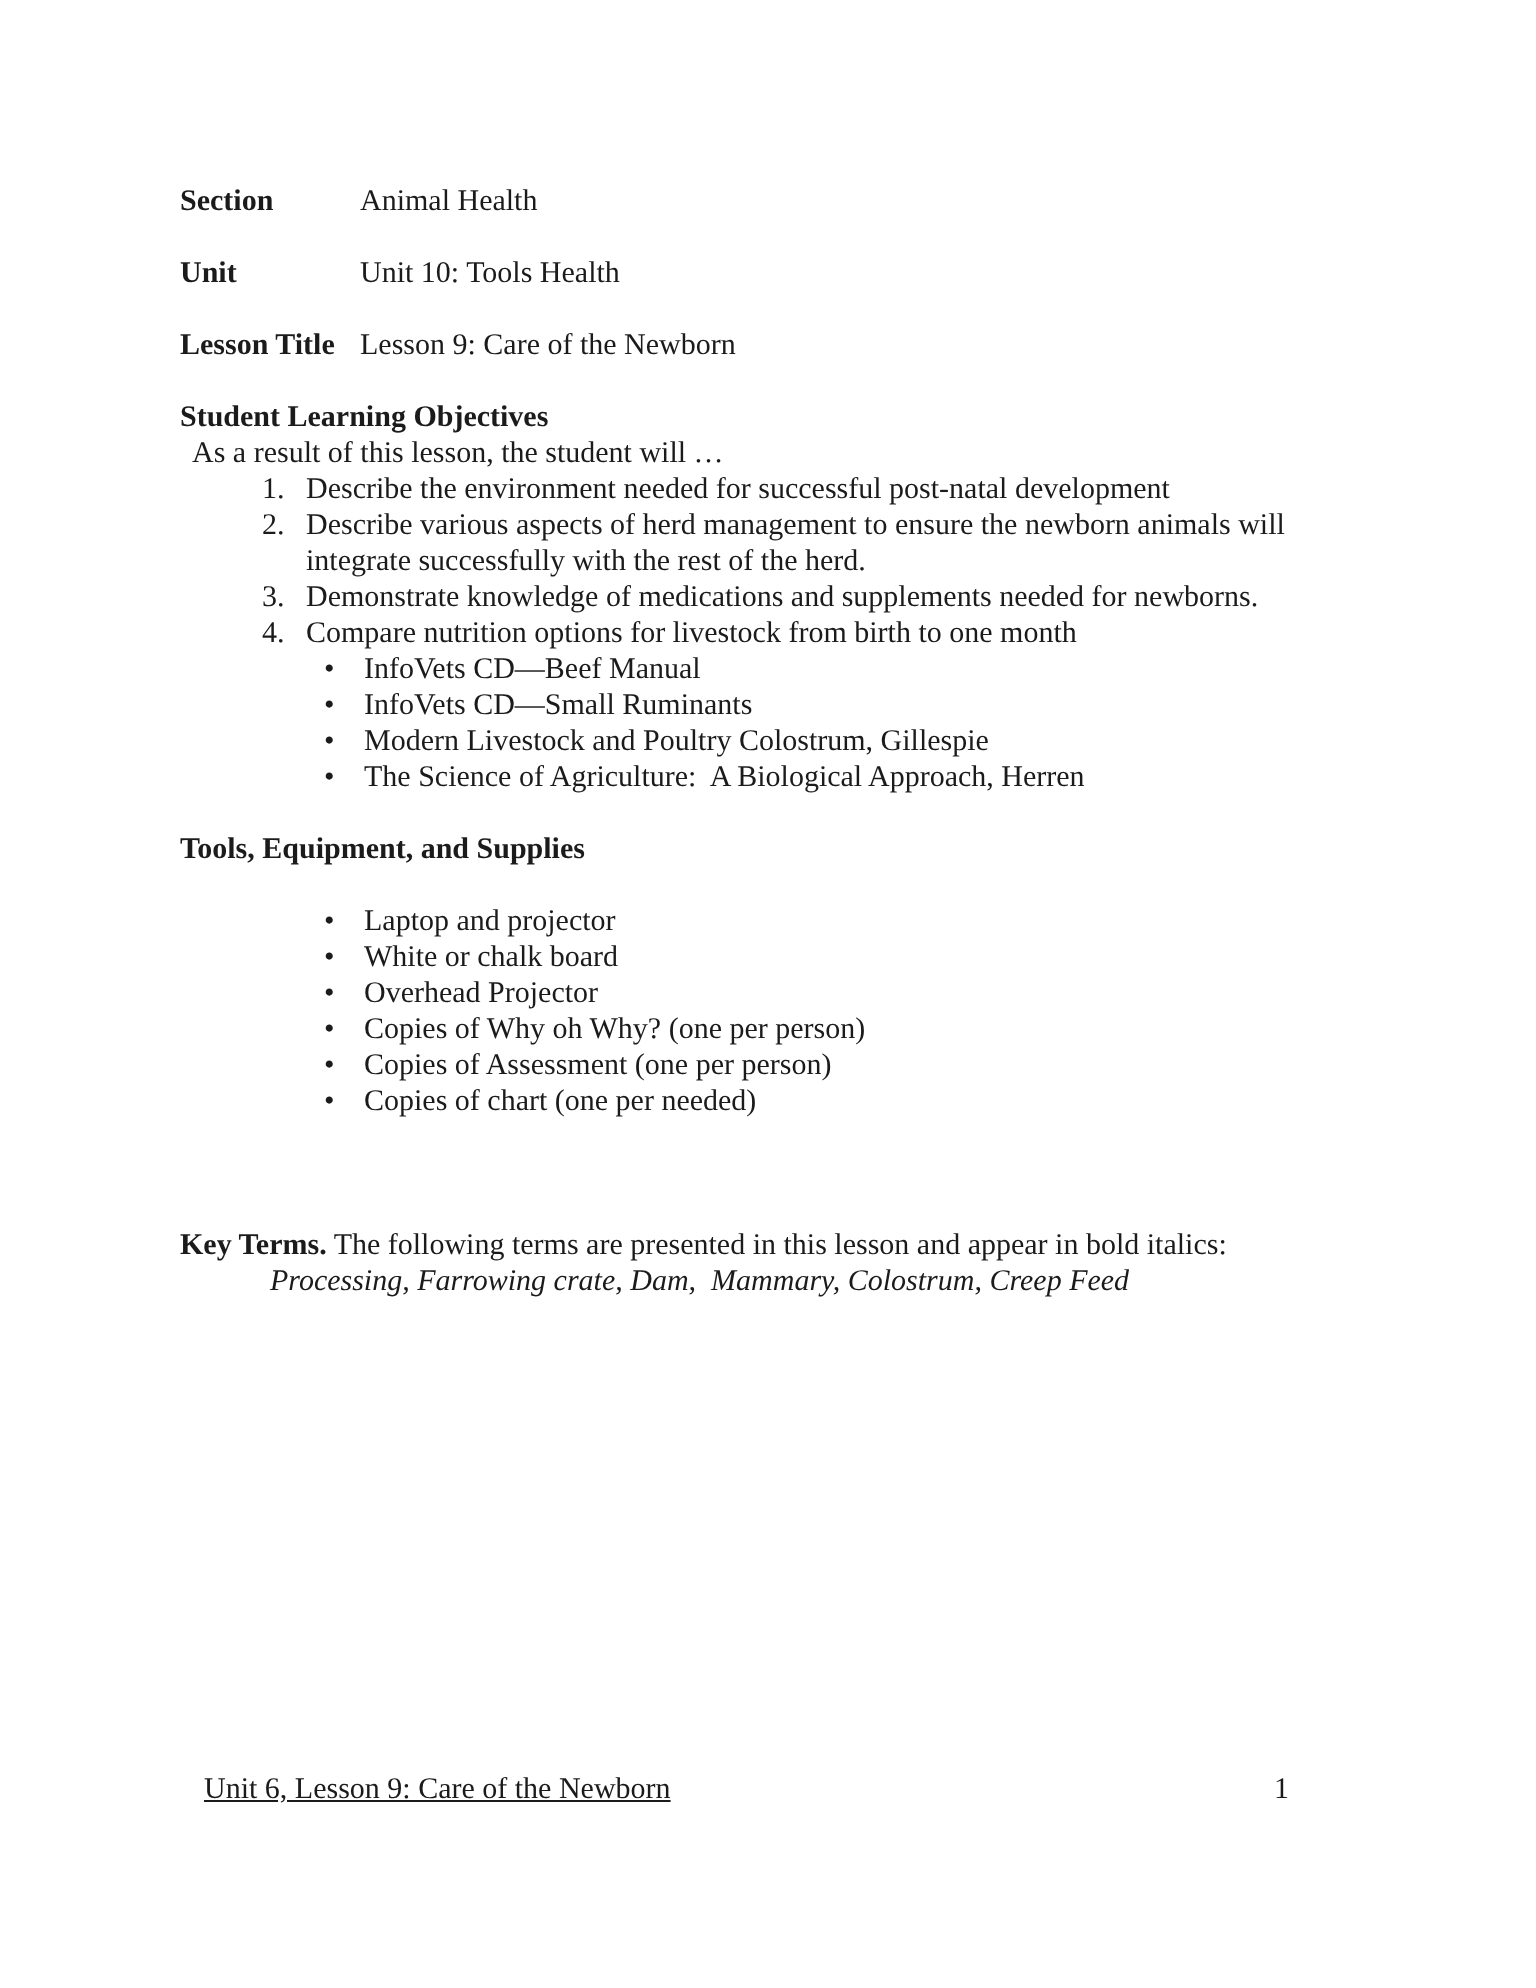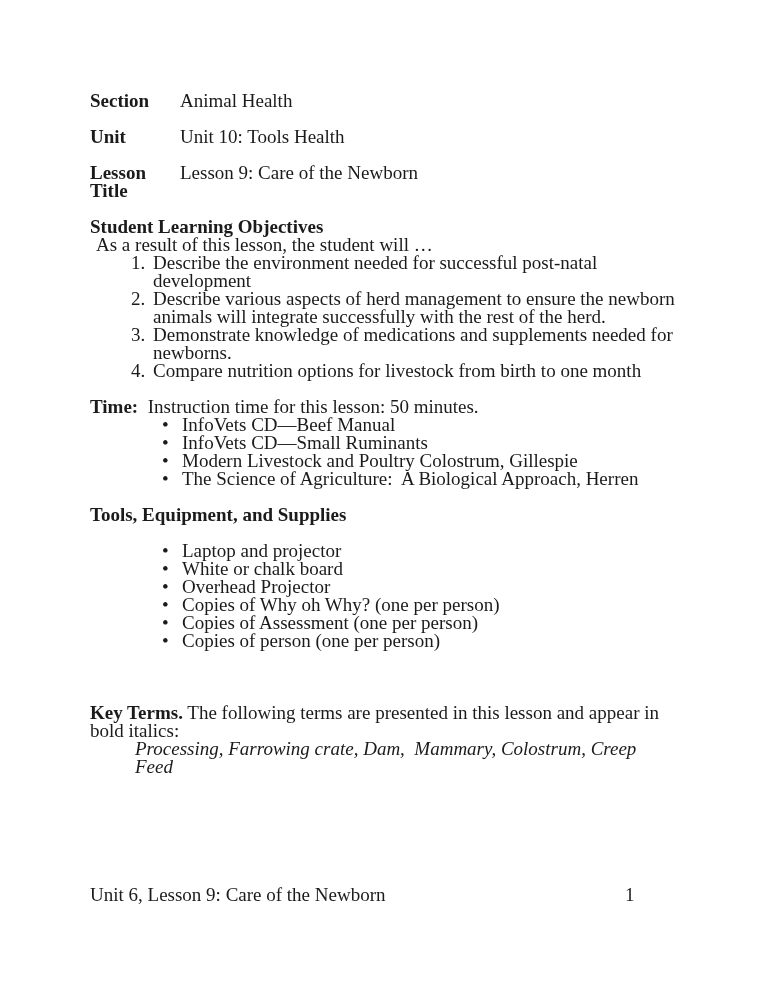--- a/index.html
+++ b/index.html
@@ -6,21 +6,21 @@
     margin: 0;
     padding: 0;
     background: #ffffff;
   }
   .page {
     position: relative;
     width: 768px;
     height: 994px;
     background: #ffffff;
     font-family: "Liberation Serif", "DejaVu Serif", serif;
-    font-size: 19px;
+    font-size: 15px;
     line-height: 18px;
     color: #1b1b1b;
     overflow: hidden;
   }
   .content {
     padding: 92px 90px 0 90px;
   }
   .field-row {
     display: flex;
     margin-bottom: 18px;
@@ -78,22 +78,23 @@
   }
   .keyterms-terms {
     margin-left: 45px;
     font-weight: normal;
     font-style: italic;
     white-space: pre-wrap;
   }
   .footer {
     position: absolute;
     top: 886px;
-    left: 0;
+    left: 12px;
     width: 748px;
+    text-decoration: underline;
   }
   .footer-left {
     margin-left: 90px;
   }
   .footer-page {
     position: absolute;
     top: 0;
     left: 625px;
   }
 </style>
@@ -130,23 +131,20 @@
       <div class="olist-row">
         <span class="olist-num">3.</span>
         <span class="olist-text">Demonstrate knowledge of medications and supplements needed for newborns.</span>
       </div>
       <div class="olist-row">
         <span class="olist-num">4.</span>
         <span class="olist-text">Compare nutrition options for livestock from birth to one month</span>
       </div>
     </div>
 
-    <div class="para">
-      <span class="bold">Time:</span><span class="blist-text" style="display:inline;">  Instruction time for this lesson: 50 minutes.</span>
-    </div>
 
     <div class="blist">
       <div class="blist-row">
         <span class="bullet">•</span>
         <span class="blist-text">InfoVets CD—Beef Manual</span>
       </div>
       <div class="blist-row">
         <span class="bullet">•</span>
         <span class="blist-text">InfoVets CD—Small Ruminants</span>
       </div>
@@ -177,21 +175,21 @@
       <div class="blist-row">
         <span class="bullet">•</span>
         <span class="blist-text">Copies of Why oh Why? (one per person)</span>
       </div>
       <div class="blist-row">
         <span class="bullet">•</span>
         <span class="blist-text">Copies of Assessment (one per person)</span>
       </div>
       <div class="blist-row">
         <span class="bullet">•</span>
-        <span class="blist-text">Copies of person (one per person)</span>
+        <span class="blist-text">Copies of chart (one per needed)</span>
       </div>
     </div>
 
     <div class="keyterms">
       <span class="bold">Key Terms.</span><span style="white-space: pre-wrap;"> The following terms are presented in this lesson and appear in bold italics:</span>
       <div class="keyterms-terms">Processing, Farrowing crate, Dam,  Mammary, Colostrum, Creep Feed</div>
     </div>
 
   </div>
 

